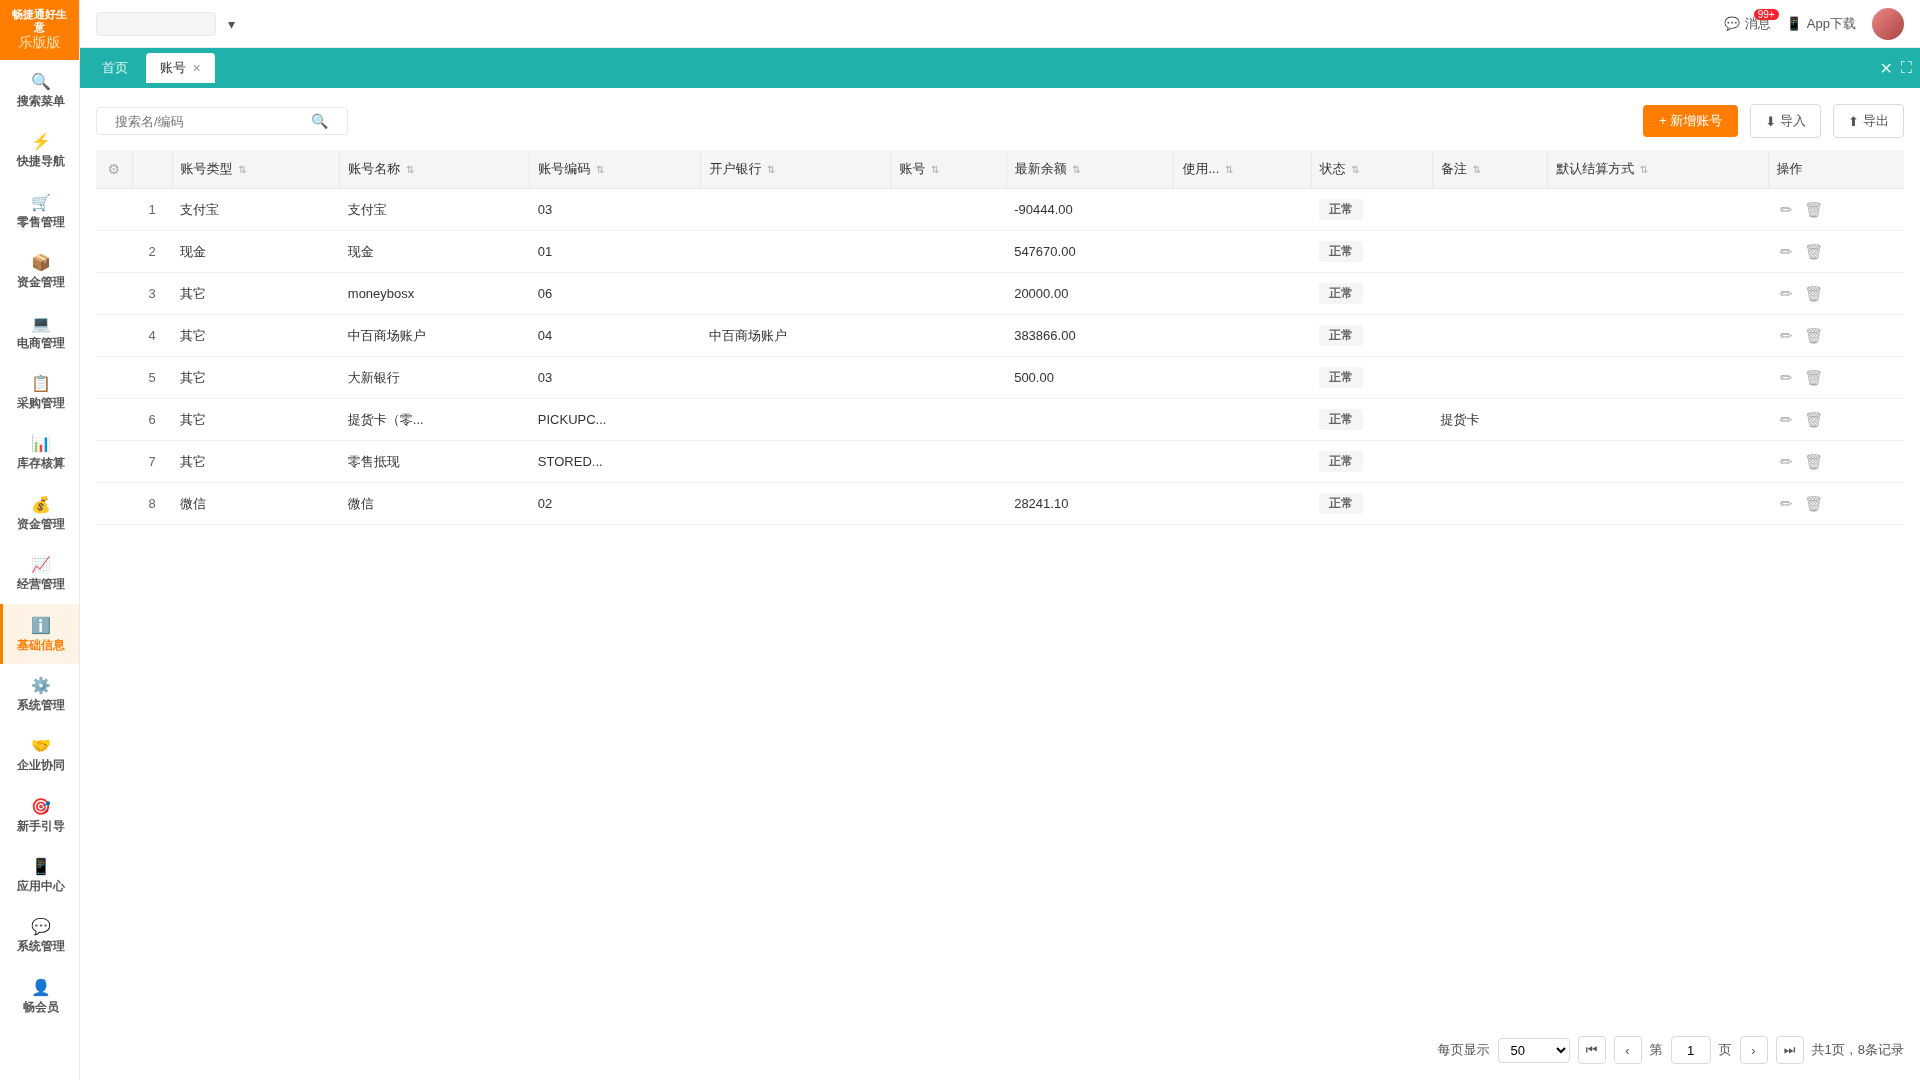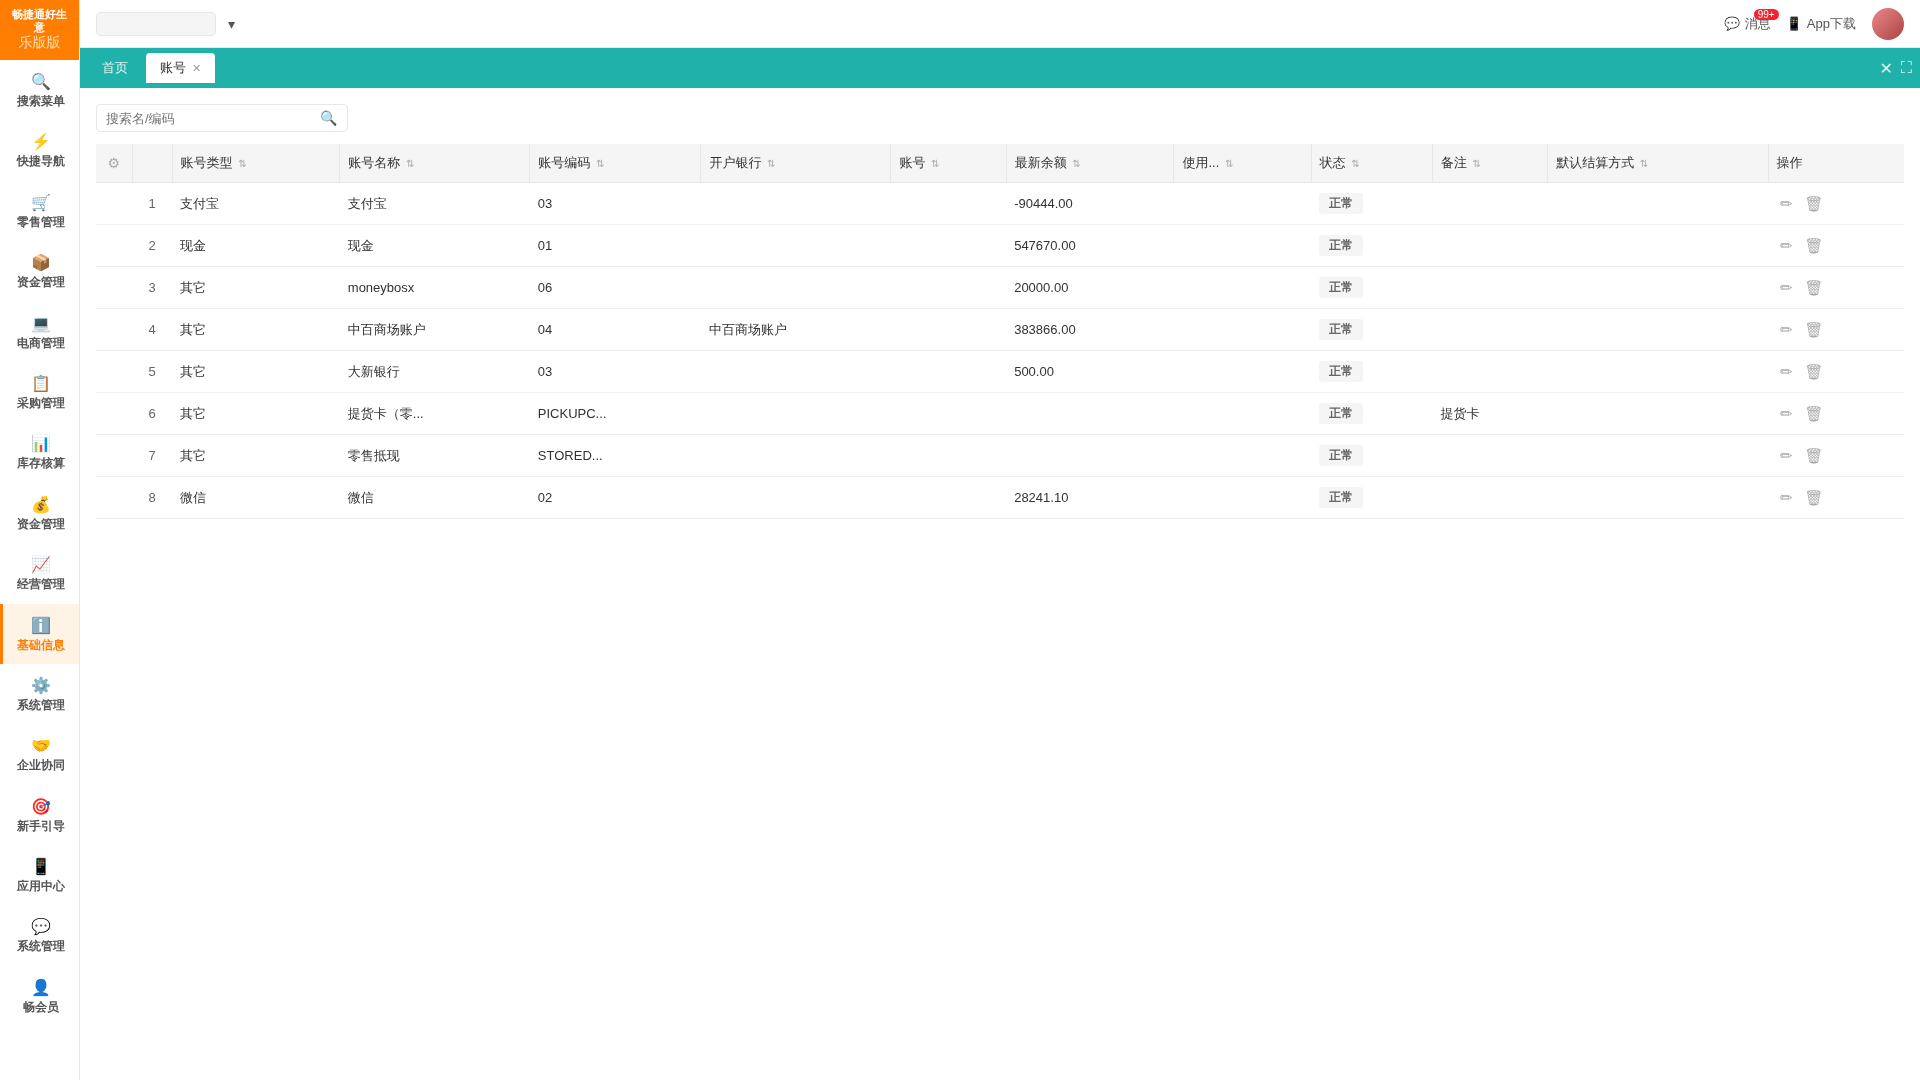--- a/index.html
+++ b/index.html
@@ -205,21 +205,21 @@
       display: flex;
       align-items: center;
       justify-content: space-between;
       margin-bottom: 12px;
     }
     .search-box {
       display: flex;
       align-items: center;
       border: 1px solid #e8e8e8;
       border-radius: 4px;
-      padding: 5px 9px;
+      padding: 5px 18px;
       width: 252px;
       background: #fff;
     }
     .search-box input {
       border: none;
       outline: none;
       font-size: 13px;
       flex: 1;
       color: #999;
     }
@@ -465,20 +465,31 @@
       <span class="tabbar-icon-btn">⛶</span>
     </div>
   </div>
 
   <div class="content">
 
     <div class="content-toolbar">
       <div class="search-box">
         <input type="text" placeholder="搜索名/编码" style="">
         <span class="search-icon">🔍</span>
+      </div>
+      <div class="toolbar-right">
+        <button class="btn-primary">+ 新增账号</button>
+        <button class="btn-secondary">
+          <span>⬇</span>
+          <span>导入</span>
+        </button>
+        <button class="btn-secondary">
+          <span>⬆</span>
+          <span>导出</span>
+        </button>
       </div>
     </div>
 
     <div class="table-container">
       <table>
         <thead>
           <tr>
             <th class="settings-icon-col">⚙</th>
             <th class="num-col"></th>
             <th>账号类型 <span class="sort-icon">⇅</span></th>
@@ -652,14 +663,30 @@
       <td></td>
       <td>
         <button class="action-btn" title="编辑">✏</button>
         <button class="action-btn" title="删除">🗑</button>
       </td>
     </tr>
           </tbody>
       </table>
     </div>
 
+    <div class="pagination">
+      <span>每页显示</span>
+      <select class="page-size-select">
+        <option>50</option>
+        <option>100</option>
+        <option>200</option>
+      </select>
+      <button class="page-btn">⏮</button>
+      <button class="page-btn">‹</button>
+      <span>第</span>
+      <input class="page-input" value="1" style="">
+      <span>页</span>
+      <button class="page-btn">›</button>
+      <button class="page-btn">⏭</button>
+      <span>共1页，8条记录</span>
+    </div>
   </div>
 </div>
 
 </body></html>

